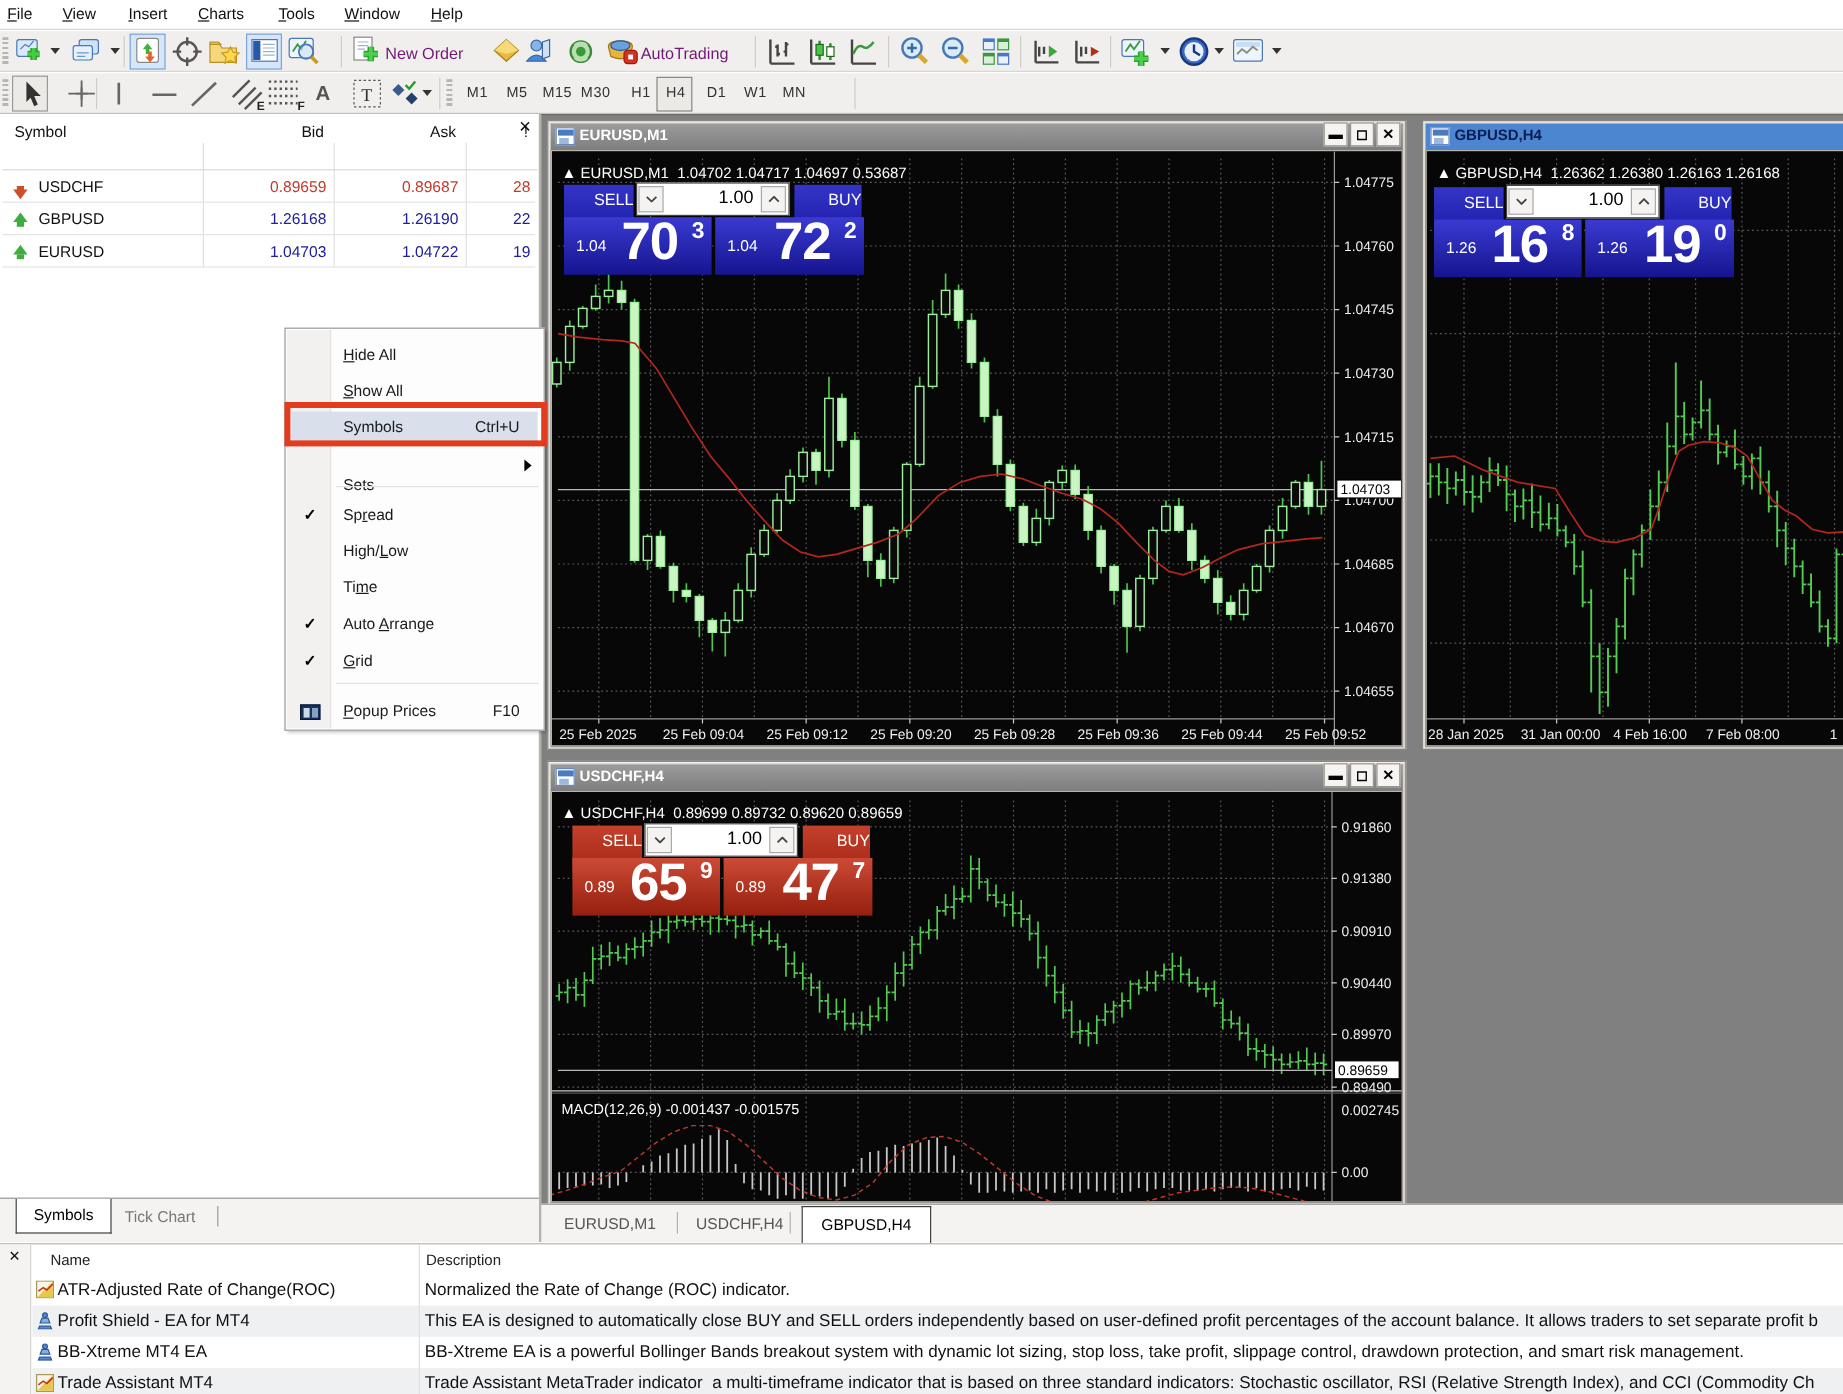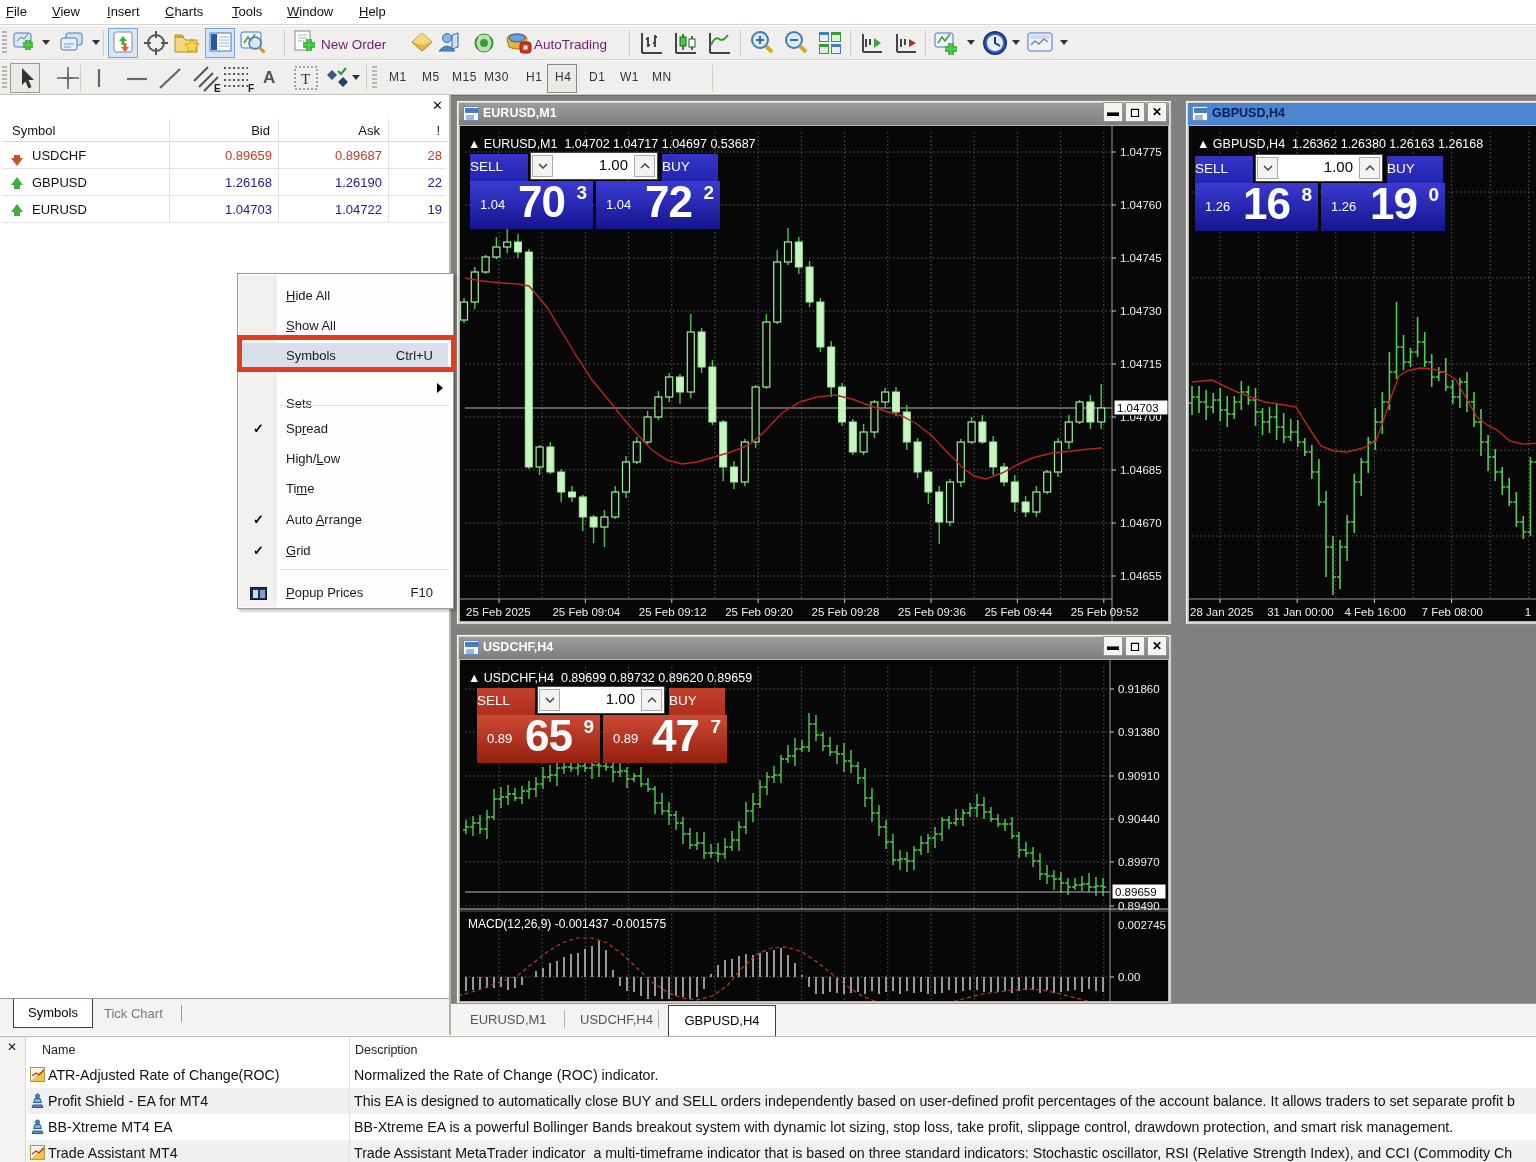--- a/index.html
+++ b/index.html
@@ -19,21 +19,21 @@
 .darr{position:absolute;top:14px;width:0;height:0;border-left:4px solid transparent;
   border-right:4px solid transparent;border-top:5px solid #333}
 .tfbtn{position:absolute;top:9px;font-size:12px;color:#333;letter-spacing:0.5px}
 #h4box{position:absolute;left:547px;top:3px;width:30px;height:29px;border:1px solid #888;background:#eceae7}
 #arrowbox{position:absolute;left:10px;top:2px;width:30px;height:30px;border:1px solid #999;background:#eceae7}
 
 #mw{position:absolute;left:0;top:95px;width:451px;height:940px;background:#fff;border-right:2px solid #b5b2ac}
 #mwtitle{position:absolute;left:2px;top:4px;width:424px;height:19px;
   background:linear-gradient(180deg,#a0a0a0,#7d7d7d);color:#fff;font-size:12.5px;padding:2px 0 0 6px}
 #mwx{position:absolute;right:6px;top:3px;font-size:13px;color:#111}
-.mwhdr{position:absolute;top:28px;height:23px;font-size:13px;color:#111}
+.mwhdr{position:absolute;top:7px;height:23px;font-size:13px;color:#111}
 .mwrow{position:absolute;left:2px;width:444px;height:27px;border-bottom:1px solid #e4e4e4;font-size:13px}
 .mwsym{position:absolute;left:30px;top:6px;color:#111}
 .num{position:absolute;top:6px;text-align:right}
 .mwred{color:#c33a2a}
 .mwblue{color:#20209d}
 .colline{position:absolute;top:24px;width:1px;height:104px;background:#e0e0e0}
 .arrup{position:absolute;left:9px;top:8px;width:0;height:0;border-left:6px solid transparent;border-right:6px solid transparent;border-bottom:8px solid #3fae3f}
 .arrup:after{content:"";position:absolute;left:-3px;top:8px;width:6px;height:4px;background:#3fae3f}
 .arrdn{position:absolute;left:9px;top:16px;width:0;height:0;border-left:6px solid transparent;border-right:6px solid transparent;border-top:8px solid #cc4f28}
 .arrdn:before{content:"";position:absolute;left:-3px;top:-11px;width:6px;height:4px;background:#cc4f28}
@@ -52,21 +52,21 @@
 .wicon{position:absolute;left:4px;top:3px;width:16px;height:15px;background:#fff;border:1px solid #6a88b8}
 .wicon:before{content:"";position:absolute;left:1px;top:1px;width:13px;height:5px;background:#4a7ac0}
 .wicon:after{content:"";position:absolute;left:2px;top:8px;width:8px;height:5px;background:#9cb8dc}
 .wbtns{position:absolute;right:2px;top:1px;width:66px;height:21px}
 .wb{position:absolute;top:0;width:20px;height:20px;background:#f5f4f2;
   border:1px solid #98958f;font-size:12px;font-weight:bold;color:#000;text-align:center;line-height:18px}
 .wclient{position:absolute;left:2px;top:24px;right:2px;bottom:2px;background:#070707;border:1px solid #b7b4ae;overflow:hidden}
 .ohlc{position:absolute;left:8px;top:11px;font-size:12.5px;color:#fff;white-space:pre}
 
 .tw{position:absolute;font-family:"Liberation Sans",sans-serif}
-.twsell,.twbuy{position:absolute;top:2px;height:39px;color:#fff;font-size:13.5px;text-align:left;padding-top:5px}
+.twsell,.twbuy{position:absolute;top:2px;height:39px;color:#fff;font-size:13.5px;text-align:right;padding-top:5px}
 .twspin{position:absolute;top:0;height:28px;background:#fff;border:1px solid #444}
 .twprice{position:absolute;top:29px;height:48px;color:#fff}
 .twbig{position:absolute;top:-4px;font-size:44px;font-weight:bold;letter-spacing:-1px}
 .twsmall{position:absolute;bottom:17px;font-size:13px;font-weight:normal}
 .twsup{position:absolute;top:1px;font-size:19px;font-weight:bold}
 .blue1{background:linear-gradient(180deg,#3434c8,#1d1da8)}
 .blue2{background:linear-gradient(180deg,#3a3ad2,#15158f)}
 .red1{background:linear-gradient(180deg,#c4402c,#a32715)}
 .red2{background:linear-gradient(180deg,#cc4a35,#951f0e)}
 .twunder{position:absolute;bottom:4px;left:6px;right:6px;height:1px;background:#8888dd}

